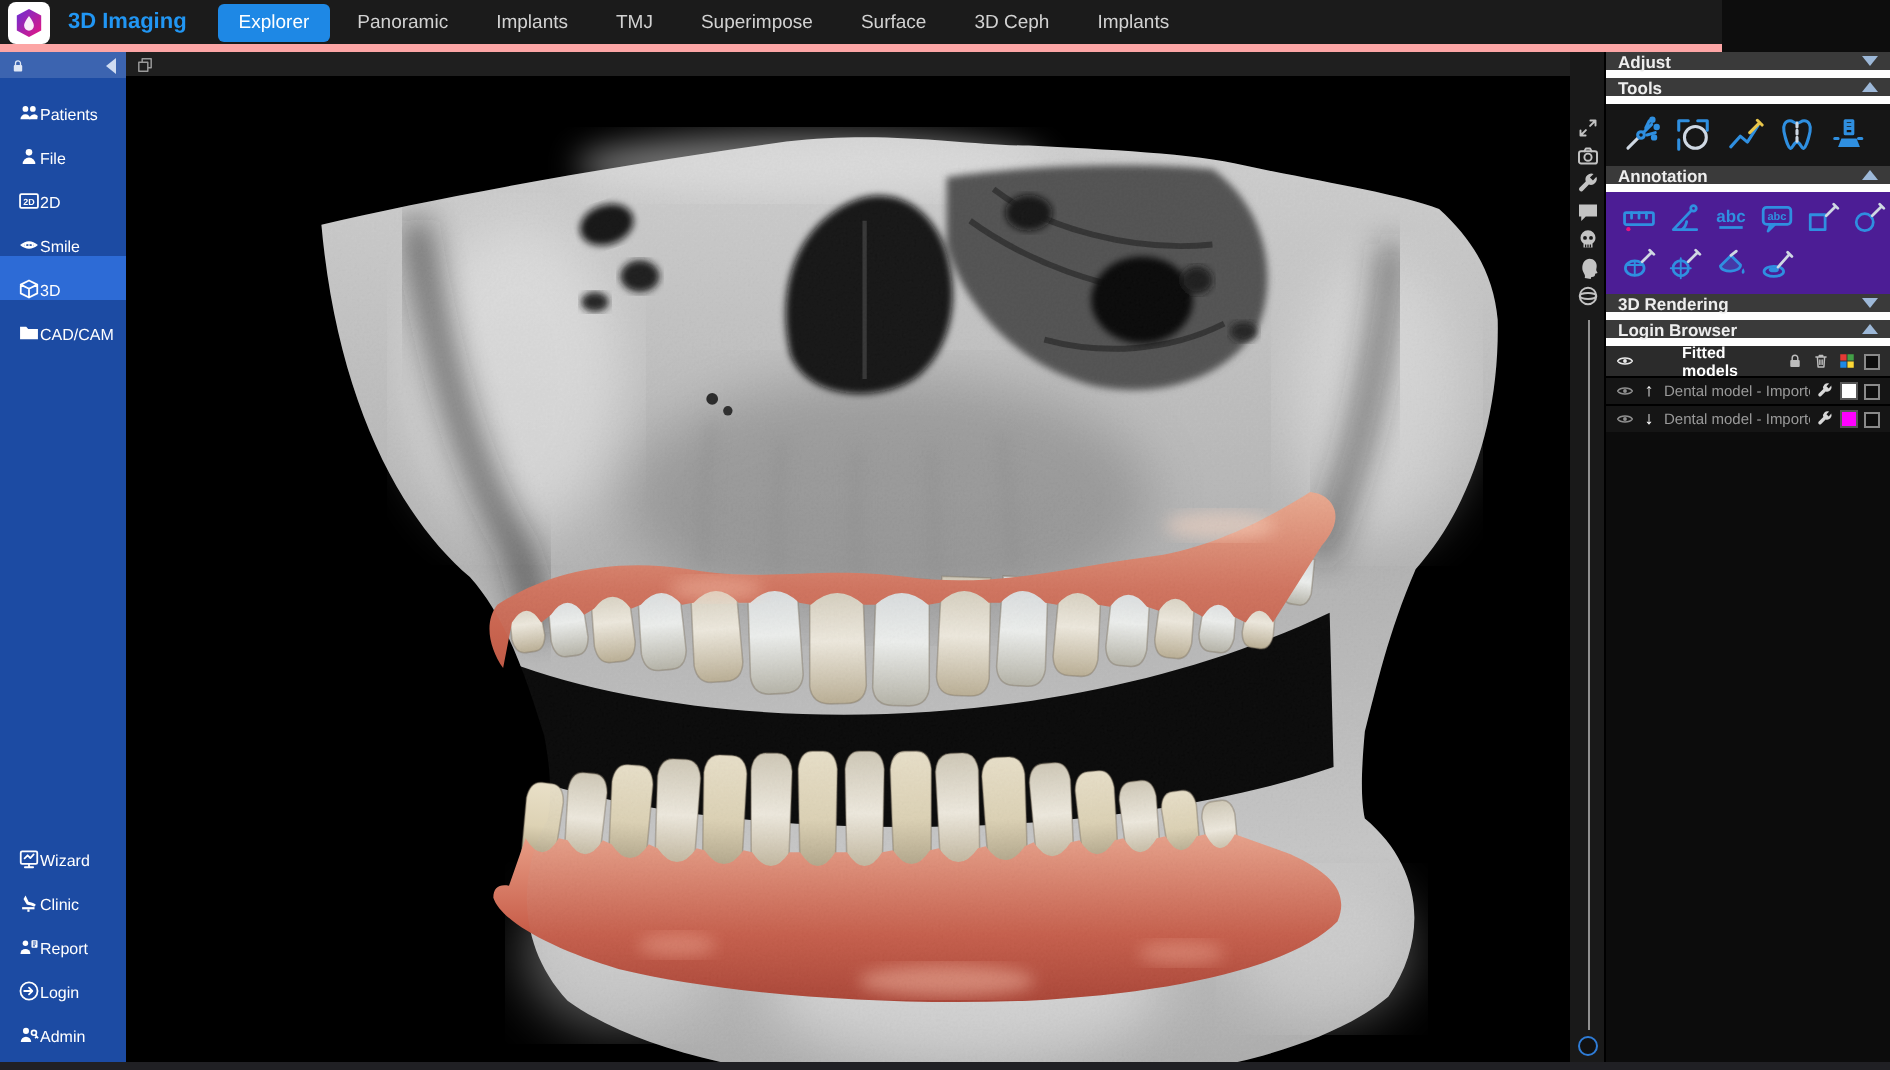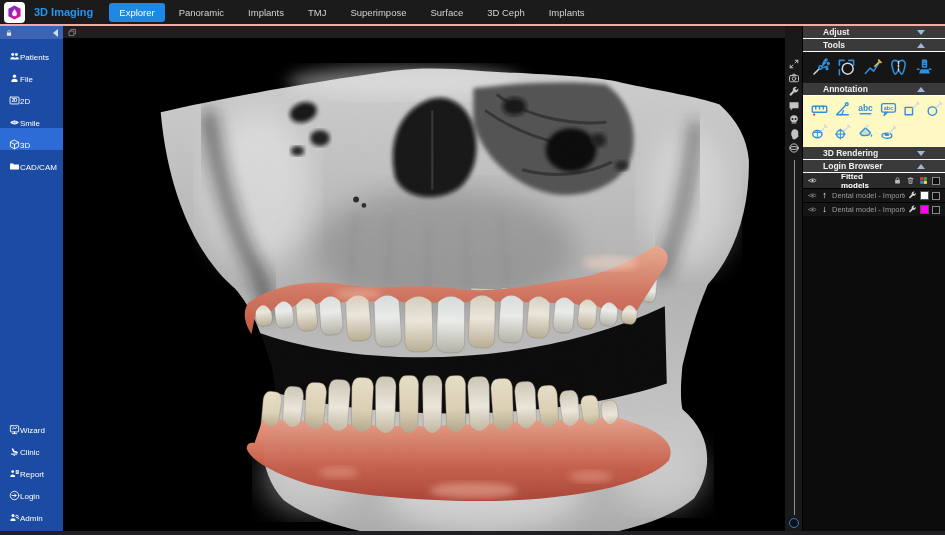--- a/index.html
+++ b/index.html
@@ -1,20 +1,20 @@
 <!DOCTYPE html>
 <html><head>
 <meta charset="utf-8">
 <style>
   * { margin:0; padding:0; box-sizing:border-box; }
   html,body { width:945px; height:535px; overflow:hidden; background:#000; font-family:"Liberation Sans", sans-serif; }
   #app { position:relative; width:945px; height:535px; background:#0d0d0d; }
 
   
-  #topbar { position:absolute; left:0; top:0; width:945px; height:26px; background:#1b1b1b; display:flex; align-items:center; border-bottom:2px solid #fca5a5; z-index:30;}
+  #topbar { position:absolute; left:0; top:0; width:861px; height:26px; background:#1b1b1b; display:flex; align-items:center; border-bottom:4px solid #fca5a5; z-index:30;}
   #logo { width:21px; height:21px; background:#fff; border-radius:4px; margin-left:4px; display:flex; align-items:center; justify-content:center; }
   #app-title { color:#2196f3; font-size:11px; font-weight:bold; margin-left:9px; margin-right:14px; white-space:nowrap; }
   .tab { font-size:9.5px; color:#d2d2d2; padding:4px 10px; margin:0 2px; border-radius:3px; cursor:pointer; white-space:nowrap;}
   .tab.active { background:#1e88e5; color:#fff; }
   #topbar-right { margin-left:auto; display:flex; align-items:center; gap:11px; padding-right:10px; }
   #patient-name { font-size:9px; color:#dcdcdc; }
   .tb-ic { width:13px; height:13px; color:#c9c9c9; }
   .tb-ic svg { width:100%; height:100%; display:block; }
   #brand { font-size:12.5px; font-weight:bold; letter-spacing:.4px; }
 
@@ -42,29 +42,29 @@
   
   #vp-strip { position:absolute; right:0; top:0; bottom:0; width:17px; background:#191919; display:flex; flex-direction:column; align-items:center; padding-top:32px; gap:2px; }
   #vp-strip .ic { width:12px; height:12px; color:#c3c3c3; cursor:pointer; flex:0 0 auto;}
   #vp-strip .ic svg { width:100%; height:100%; display:block; }
   #vp-slider { position:relative; flex:1 1 auto; width:100%; margin-top:4px; }
   #vp-slider .track { position:absolute; left:50%; top:0; bottom:16px; width:1px; background:#909090; }
   #vp-slider .handle { position:absolute; left:50%; bottom:3px; transform:translateX(-50%); width:10px; height:10px; border:1.6px solid #2f7cd6; border-radius:50%; background:rgba(0,0,0,.3); cursor:pointer;}
 
   
   #rpanel { position:absolute; left:802px; top:26px; width:143px; height:505px; background:#101010; border-left:1px solid #000; display:flex; flex-direction:column; z-index:20;}
-  .sec-h { height:13px; background:#3a3a3a; display:flex; align-items:center; padding:0 20px; cursor:pointer; border-bottom:1px solid #ffffff;}
+  .sec-h { height:13px; background:#3a3a3a; display:flex; align-items:center; padding:0 6px; cursor:pointer; border-bottom:4px solid #ffffff;}
   .sec-h .t { color:#eee; font-size:8.5px; font-weight:bold; }
   .sec-h .arr { margin-left:auto; width:0; height:0; }
   .arr.down { border-left:4.5px solid transparent; border-right:4.5px solid transparent; border-top:5px solid #9db8d8; }
   .arr.up { border-left:4.5px solid transparent; border-right:4.5px solid transparent; border-bottom:5px solid #9db8d8; }
   .tool-row { background:#161616; display:flex; align-items:center; padding:6px 8px; gap:7px; }
   .tool-row .ic { width:19px; height:19px; color:#2f8fe0; cursor:pointer; flex:0 0 auto;}
   .tool-row .ic svg { width:100%; height:100%; display:block; }
-  .anno-row { background:#fef9c3; display:flex; align-items:center; padding:3px 8px 3px 8px; gap:6px; }
+  .anno-row { background:#4c1d95; display:flex; align-items:center; padding:3px 8px 3px 8px; gap:6px; }
   .anno-row .ic { width:17px; height:17px; color:#2f8fe0; cursor:pointer; flex:0 0 auto;}
   .anno-row .ic svg { width:100%; height:100%; display:block; }
   #ob-group { height:15px; background:#2b2b2b; display:flex; align-items:center; gap:4px; padding:0 5px; }
   #ob-group .lbl { color:#fff; font-size:8px; font-weight:bold;margin-left:20px; }
   #ob-group .sp { flex:1; }
   .ob-row { height:14px; background:#151515; border-top:1px solid #000; display:flex; align-items:center; gap:3px; padding:0 5px; }
   .ob-row .lbl { color:#9a9a9a; font-size:7.5px; flex:1 1 auto; white-space:nowrap; overflow:hidden; }
   .mini-ic { width:9px; height:9px; color:#bdbdbd; flex:0 0 auto; cursor:pointer;}
   .mini-ic svg { width:100%; height:100%; display:block; }
   .dir { color:#fff; font-size:9px; line-height:9px; width:9px; text-align:center; flex:0 0 auto;}

